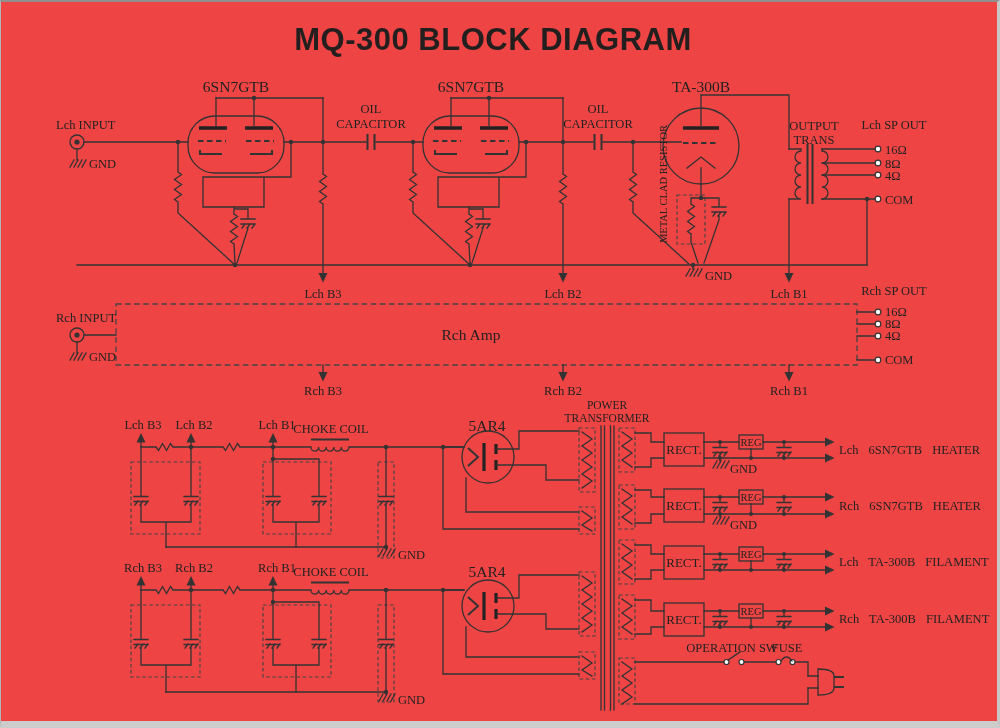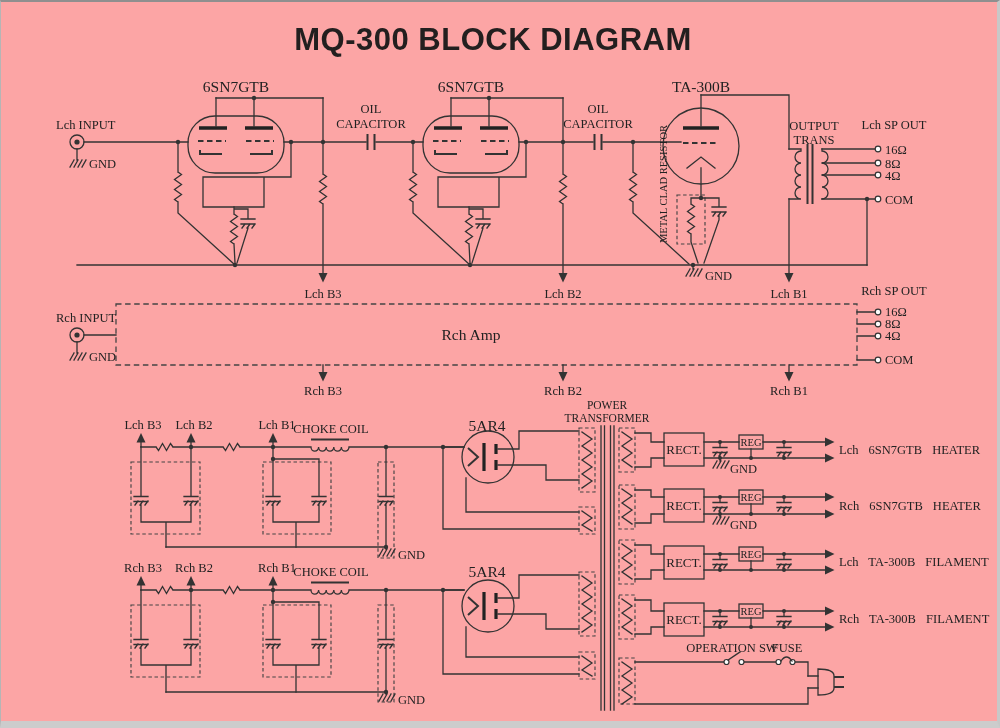--- a/index.html
+++ b/index.html
@@ -1,16 +1,16 @@
 <!DOCTYPE html>
 <html><head>
 <meta charset="utf-8">
 <style>
   html,body{margin:0;padding:0;background:#e8e8e8;}
-  .page{position:relative;width:1000px;height:728px;background:#fca5a5;overflow:hidden;
+  .page{position:relative;width:1000px;height:728px;background:#ef4444;overflow:hidden;
         border-top:2px solid #8f8f8f;border-left:1px solid #b5b5b5;
         border-right:3px solid #c8c8c8;border-bottom:7px solid #cccccc;box-sizing:border-box;}
   svg{display:block}
   .w{stroke:#333;stroke-width:1.3;fill:none;stroke-linecap:square;stroke-linejoin:miter}
   .w2{stroke:#333;stroke-width:2;fill:none}
   .plate{stroke:#222;stroke-width:3.6;fill:none}
   .bar{stroke:#222;stroke-width:3.2;fill:none}
   .grid{stroke:#333;stroke-width:2.2;fill:none;stroke-dasharray:5.5,3.5}
   .dashbox{stroke:#444;stroke-width:1.15;fill:none;stroke-dasharray:3.5,2.6}
   .bigdash{stroke:#444;stroke-width:1.3;fill:none;stroke-dasharray:5.5,3.6}

